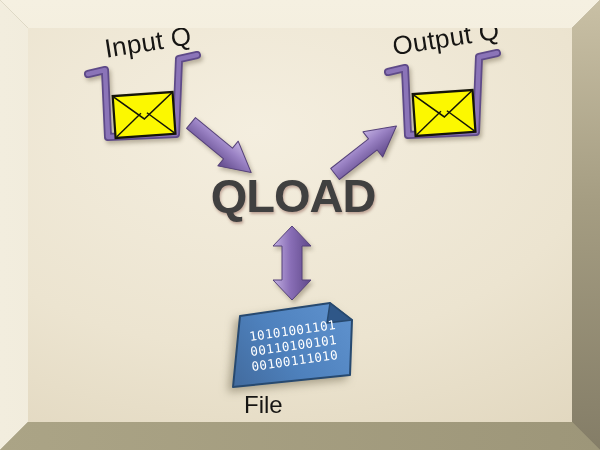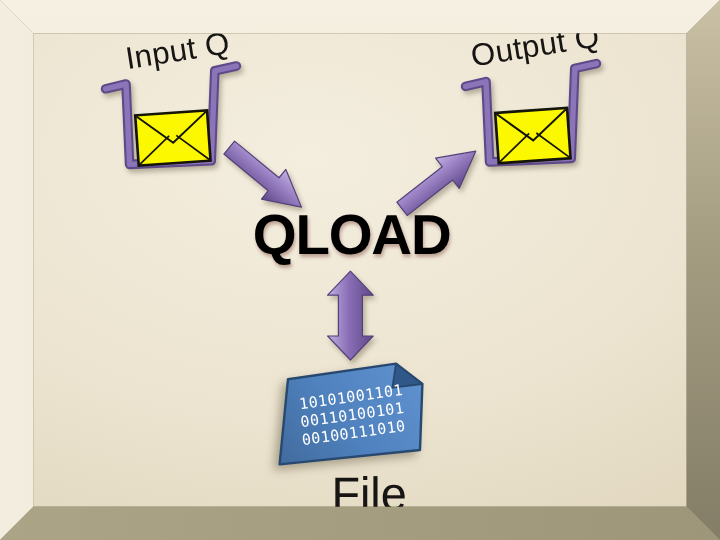--- a/index.html
+++ b/index.html
@@ -26,26 +26,26 @@
 
   .el{position:absolute;}
   .qlabel{
     color:#161513;font-size:26px;letter-spacing:.3px;
     text-align:center;white-space:nowrap;
     transform:rotate(-9deg);transform-origin:50% 50%;
   }
   .title{
     left:203px;top:172px;width:180px;text-align:center;
     font-size:47px;font-weight:bold;letter-spacing:-1px;line-height:1;
-    color:#000000;
+    color:#404040;
     text-shadow:1px 2px 3px rgba(125,72,62,.45);
   }
   .filelabel{
-    left:244px;top:391px;width:95px;text-align:right;
-    color:#161513;font-size:39px;
+    left:244px;top:391px;width:95px;text-align:left;
+    color:#161513;font-size:24px;
   }
   svg.icon{position:absolute;overflow:visible;}
   .shadowed{filter:drop-shadow(2px 3px 2px rgba(110,100,78,.45));}
   .fileshadow{filter:drop-shadow(-4px 4px 4px rgba(104,96,72,.5));}
   .binary{
     font-family:"DejaVu Sans Mono",monospace;
     font-size:12.5px;letter-spacing:.4px;fill:#ffffff;
   }
 </style>
 </head>

